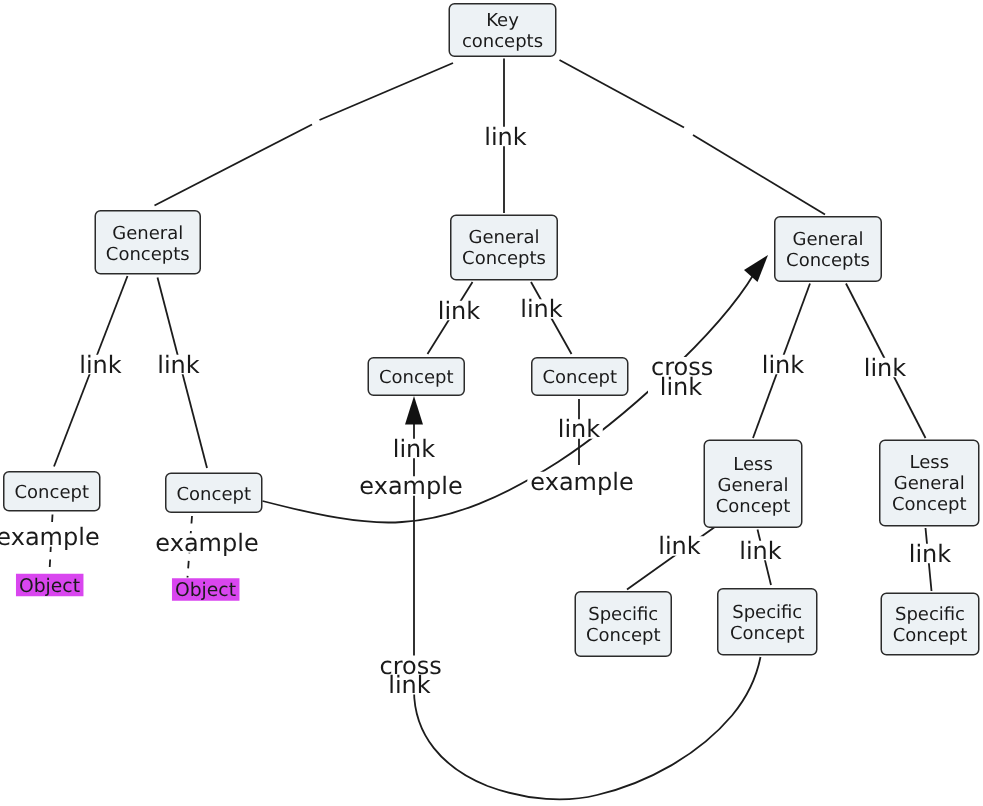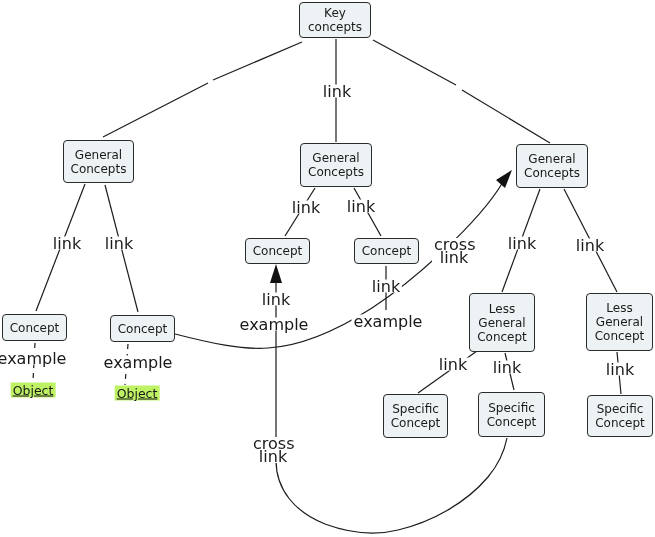--- a/index.html
+++ b/index.html
@@ -17,21 +17,21 @@
   }
   .lbl{
     position:absolute;z-index:3;transform:translate(-50%,-50%);
     background:#ffffff;padding:0 2px;
     font-size:16px;line-height:13px;color:var(--text,#1a1a1a);
     white-space:nowrap;text-align:center;
   }
   .lbl.two{white-space:normal;width:40px;text-align:center;}
   .txt{
     position:absolute;z-index:3;transform:translate(-50%,-50%);
-    font-size:12.5px;color:var(--text,#1a1a1a);white-space:nowrap;background:#bef264;padding:0 2px;text-decoration:underline;
+    font-size:12.5px;color:var(--text,#1a1a1a);white-space:nowrap;background:#d946ef;padding:0 2px;
   }
   
   #n-key {left:299px;top:2px;  width:72px;height:36px;}
   #n-gcl {left:63px; top:140px;width:71px;height:43px;}
   #n-gcm {left:300px;top:143px;width:72px;height:44px;}
   #n-gcr {left:516px;top:144px;width:72px;height:44px;}
   #n-c1  {left:2px;  top:314px;width:65px;height:27px;}
   #n-c2  {left:110px;top:315px;width:65px;height:27px;}
   #n-c3  {left:245px;top:238px;width:65px;height:26px;}
   #n-c4  {left:354px;top:238px;width:65px;height:26px;}

